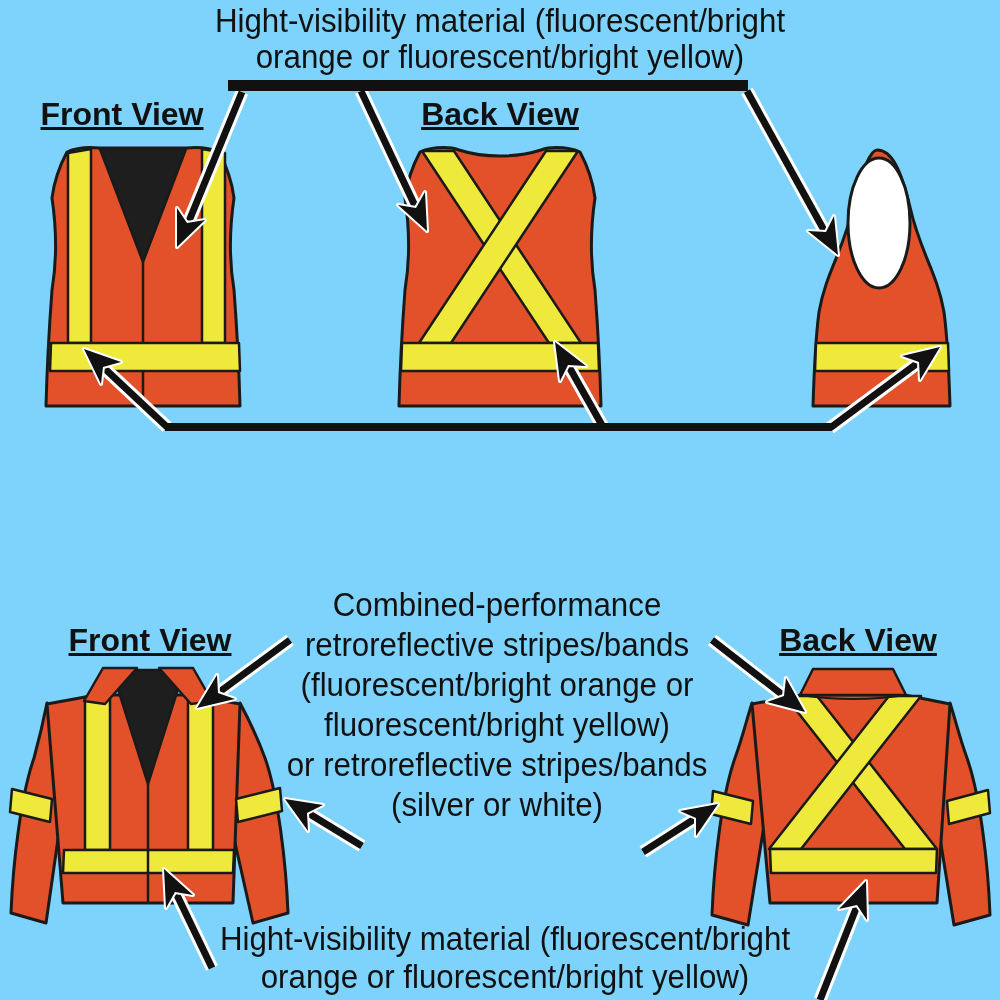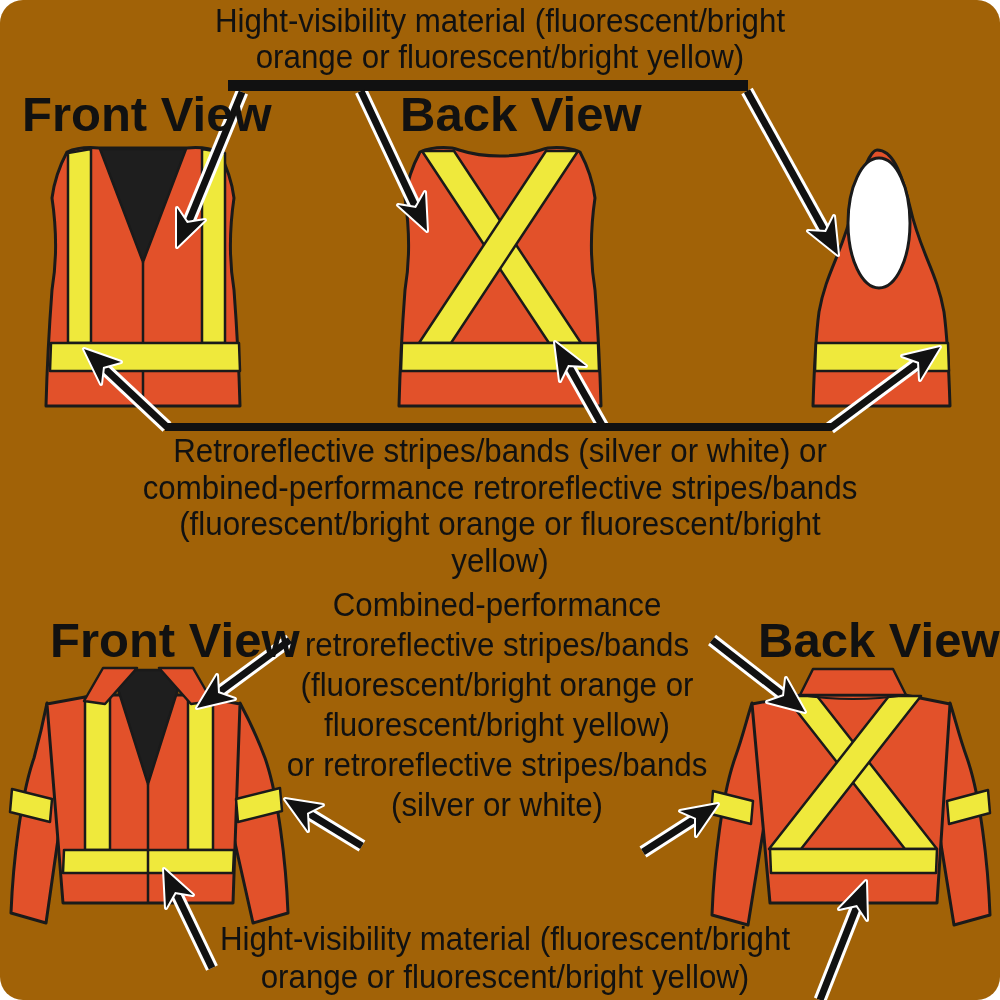--- a/index.html
+++ b/index.html
@@ -1,23 +1,23 @@
 <!DOCTYPE html>
 <html><head>
 <meta charset="utf-8">
 <style>
   html,body{margin:0;padding:0;background:#fff;}
-  .canvas{position:relative;width:1000px;height:1000px;background:#a16207;overflow:hidden;
-          font-family:"Liberation Sans",sans-serif;color:#111;border-radius:23px;}
+  .canvas{position:relative;width:1000px;height:1000px;background:#7dd3fc;overflow:hidden;
+          font-family:"Liberation Sans",sans-serif;color:#111;}
   .canvas svg{position:absolute;left:0;top:0;}
   .label{position:absolute;text-align:center;}
   .label .line{display:block;}
   .condensed{transform:scaleX(0.92);transform-origin:50% 0;}
   .body-text{font-size:34px;}
-  .heading{font-size:49px;font-weight:bold;line-height:38px;white-space:nowrap;}
+  .heading{font-size:32px;font-weight:bold;line-height:38px;white-space:nowrap;text-decoration:underline;}
   .garment path, .garment ellipse{stroke-linejoin:round;}
   .uw{fill:none;stroke-width:13;stroke-linecap:butt;}
   .sb{fill:none;stroke-width:7;stroke-linecap:butt;}
   .head{stroke:#fff;stroke-width:4;paint-order:stroke;stroke-linejoin:round;}
 </style>
 </head>
 <body>
 
 <div class="canvas">
 
@@ -126,27 +126,20 @@
   <div class="label body-text" style="left:150px;top:2px;width:700px;line-height:36px;">
     <div class="condensed">
       <span class="line">Hight-visibility material (fluorescent/bright</span>
       <span class="line">orange or fluorescent/bright yellow)</span>
     </div>
   </div>
 
   <div class="label heading" style="left:22px;top:95px;width:200px;">Front View</div>
   <div class="label heading" style="left:400px;top:95px;width:200px;">Back View</div>
 
-  <div class="label body-text" style="left:100px;top:432px;width:800px;line-height:36.5px;">
-    <div class="condensed">
-      <span class="line">Retroreflective stripes/bands (silver or white) or</span>
-      <span class="line">combined-performance retroreflective stripes/bands</span>
-      <span class="line">(fluorescent/bright orange or fluorescent/bright yellow)</span>
-    </div>
-  </div>
 
   <div class="label heading" style="left:50px;top:621px;width:200px;">Front View</div>
   <div class="label heading" style="left:758px;top:621px;width:200px;">Back View</div>
 
   <div class="label body-text" style="left:247px;top:584px;width:500px;line-height:40px;">
     <div class="condensed">
       <span class="line">Combined-performance</span>
       <span class="line">retroreflective stripes/bands</span>
       <span class="line">(fluorescent/bright orange or</span>
       <span class="line">fluorescent/bright yellow)</span>

